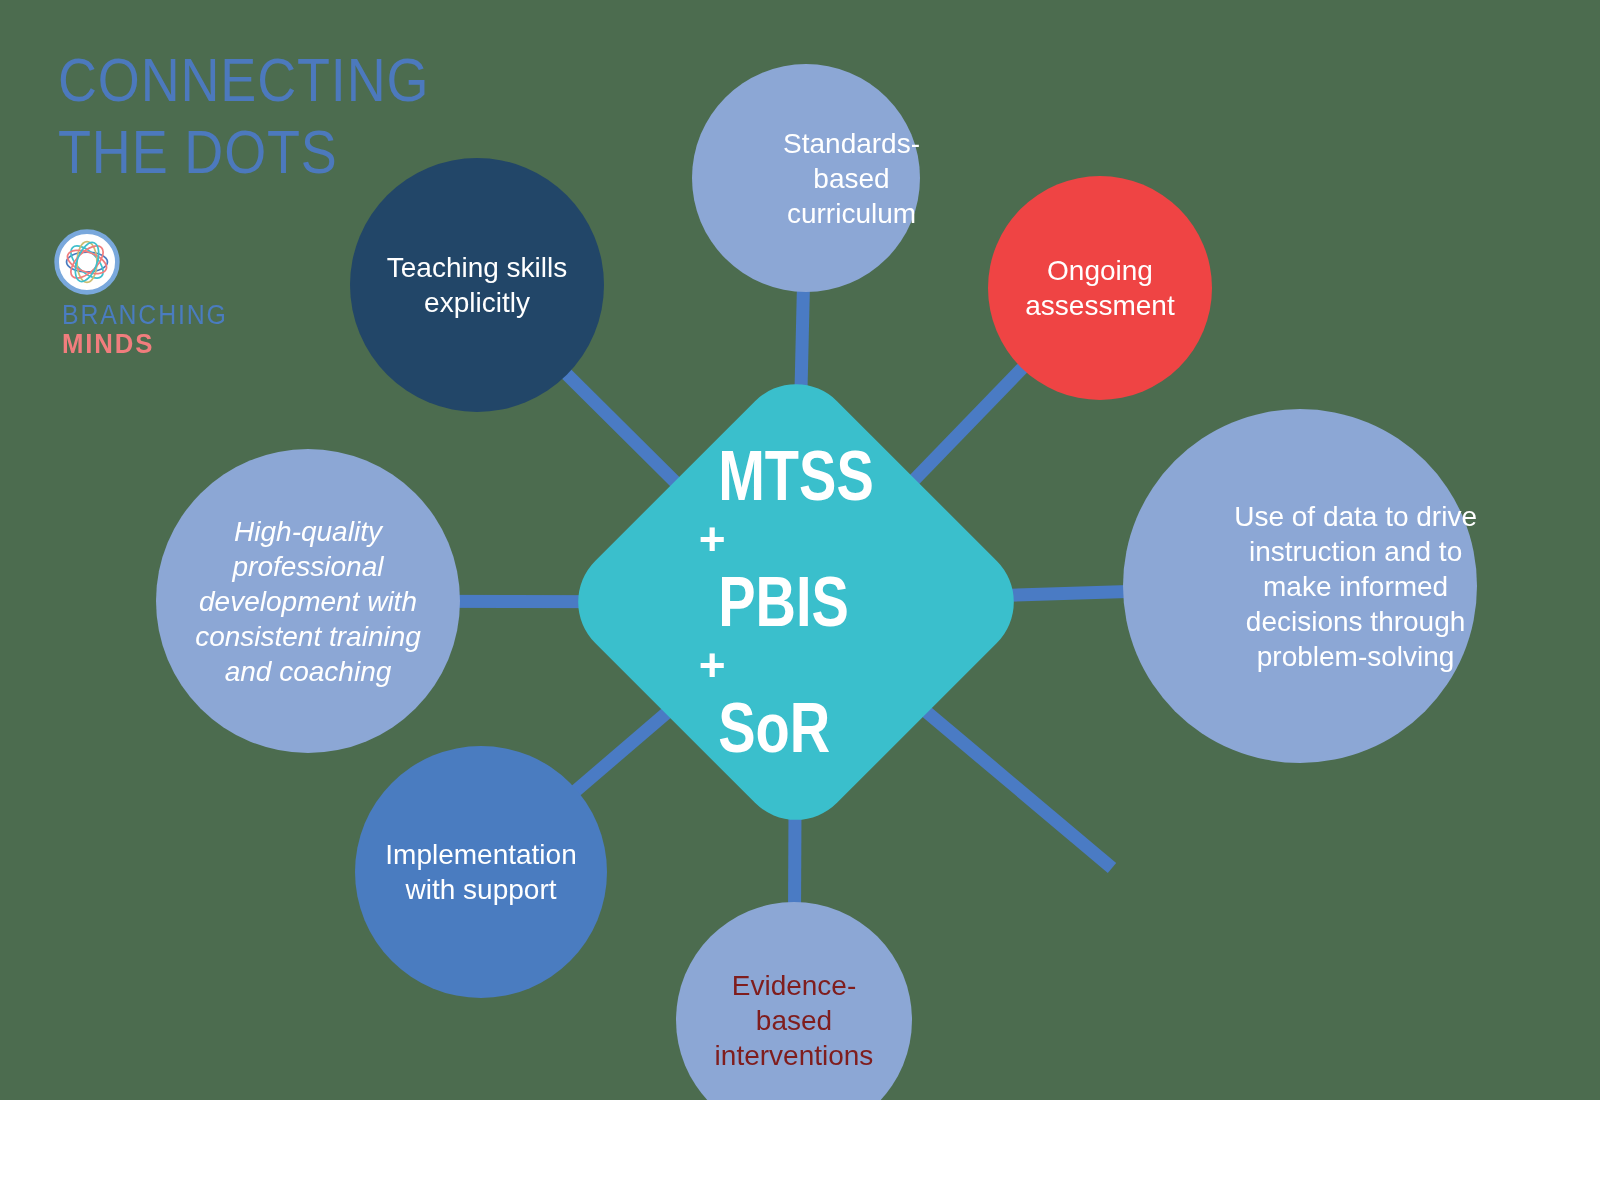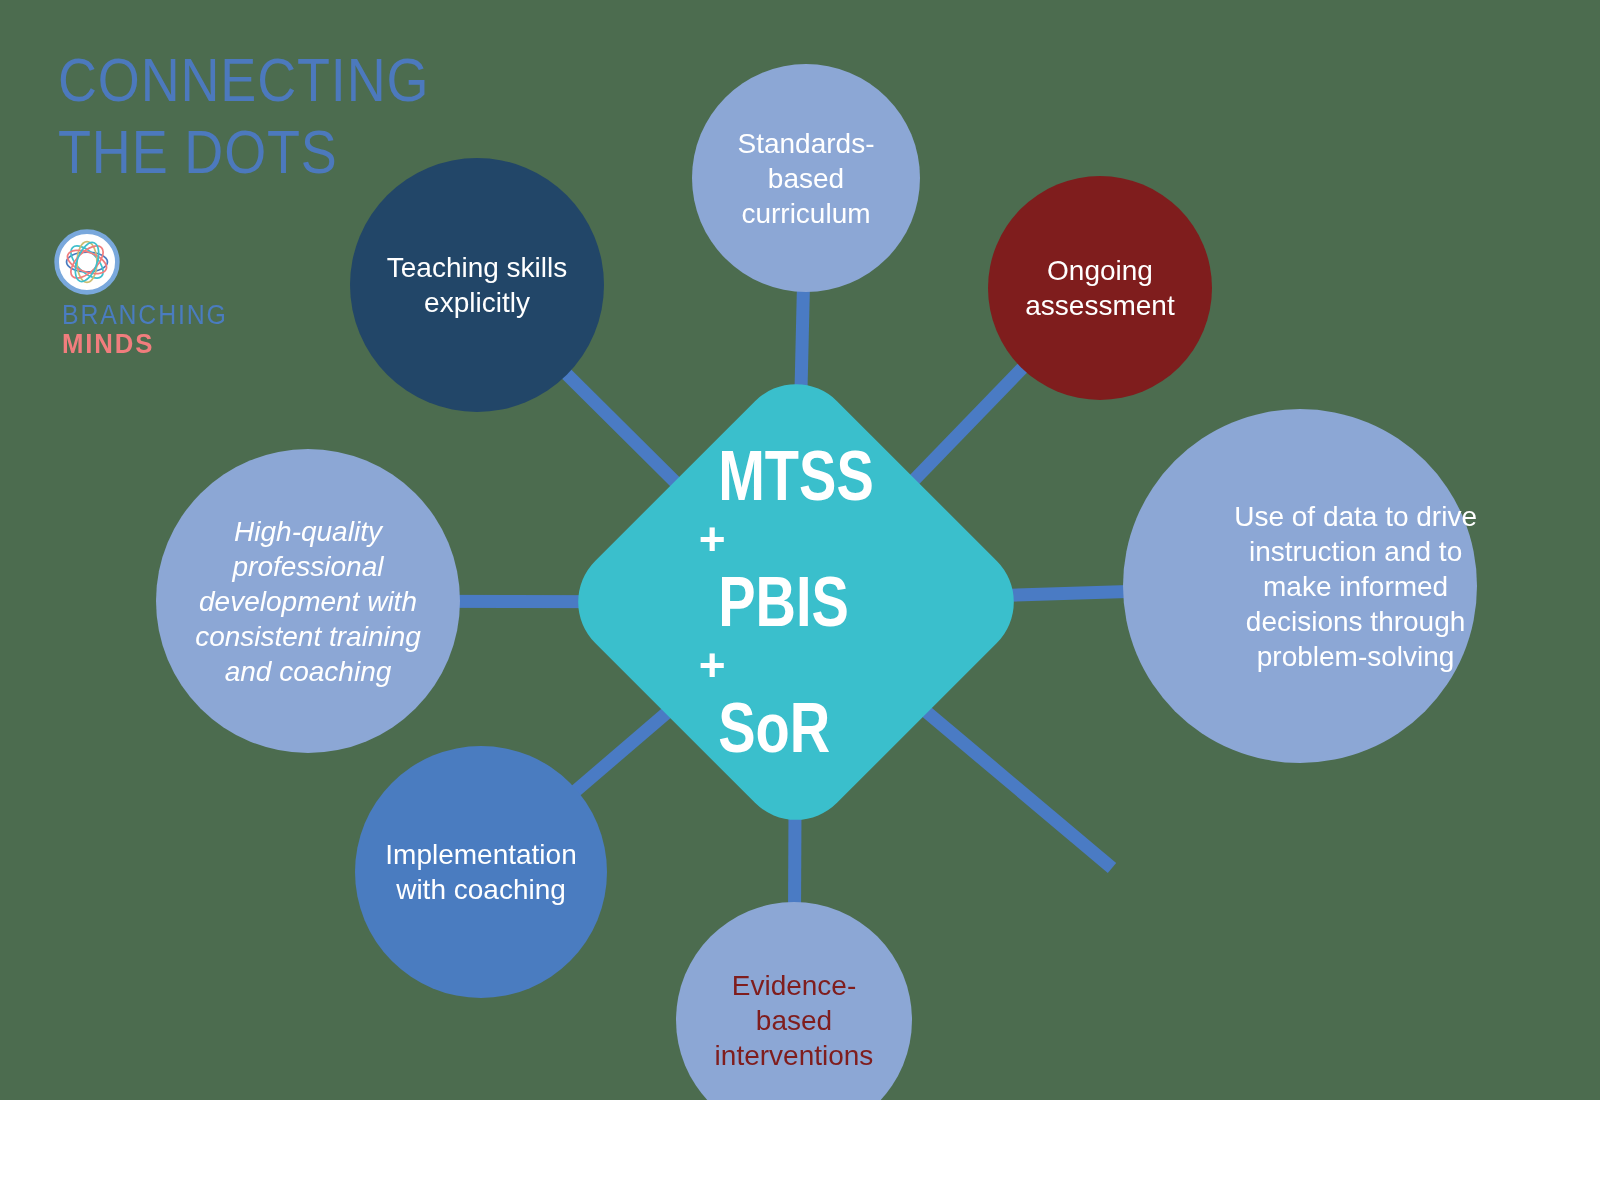--- a/index.html
+++ b/index.html
@@ -91,44 +91,44 @@
 
   <div class="diamond"></div>
   <div class="center-text">
     <div class="acron">MTSS</div>
     <div class="plus">+</div>
     <div class="acron">PBIS</div>
     <div class="plus">+</div>
     <div class="acron">SoR</div>
   </div>
 
-  <div class="node n0" style="background: rgb(140, 167, 213); color: rgb(255, 255, 255);">
+  <div class="node n0" style="background: rgb(140, 167, 213); color: rgb(255, 255, 255); justify-content: flex-end;">
     <span>Standards-
 based
 curriculum</span>
   </div>
-  <div class="node n1" style="background: #7f1d1d; color: rgb(255, 255, 255);">
+  <div class="node n1" style="background: #ef4444; color: rgb(255, 255, 255);">
     <span>Ongoing
 assessment</span>
   </div>
   <div class="node n2" style="background: rgb(140, 167, 213); color: rgb(255, 255, 255);">
     <span>Use of data to drive
 instruction and to
 make informed
 decisions through
 problem-solving</span>
   </div>
   <div class="node n4" style="background: rgb(140, 167, 213); color: #7f1d1d;">
     <span>Evidence-
 based
 interventions</span>
   </div>
   <div class="node n5" style="background: rgb(74, 124, 192); color: rgb(255, 255, 255);">
     <span>Implementation
-with coaching</span>
+with support</span>
   </div>
   <div class="node n6" style="background: rgb(140, 167, 213); color: rgb(255, 255, 255); font-style: italic;">
     <span>High-quality
 professional
 development with
 consistent training
 and coaching</span>
   </div>
   <div class="node n7" style="background: rgb(34, 70, 104); color: rgb(255, 255, 255);">
     <span>Teaching skills

